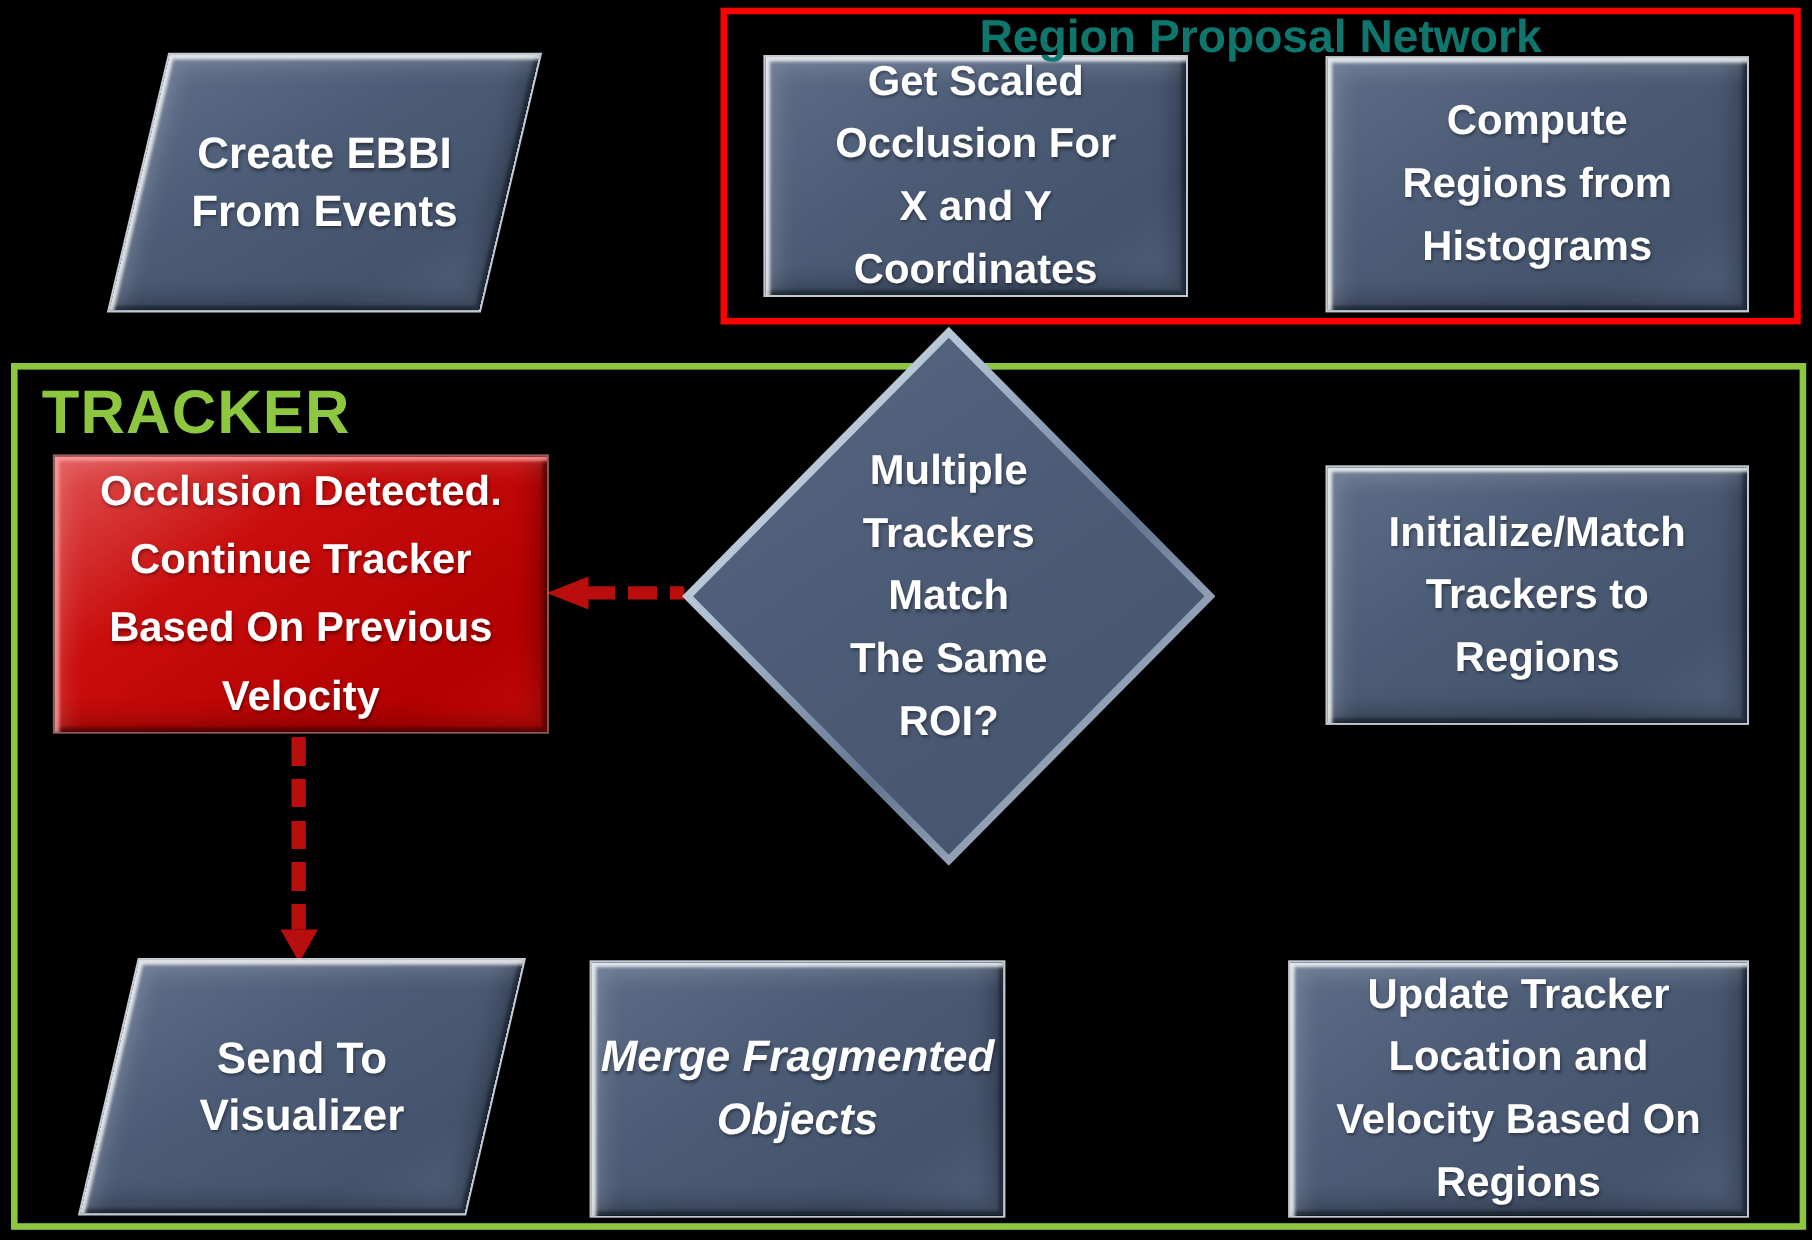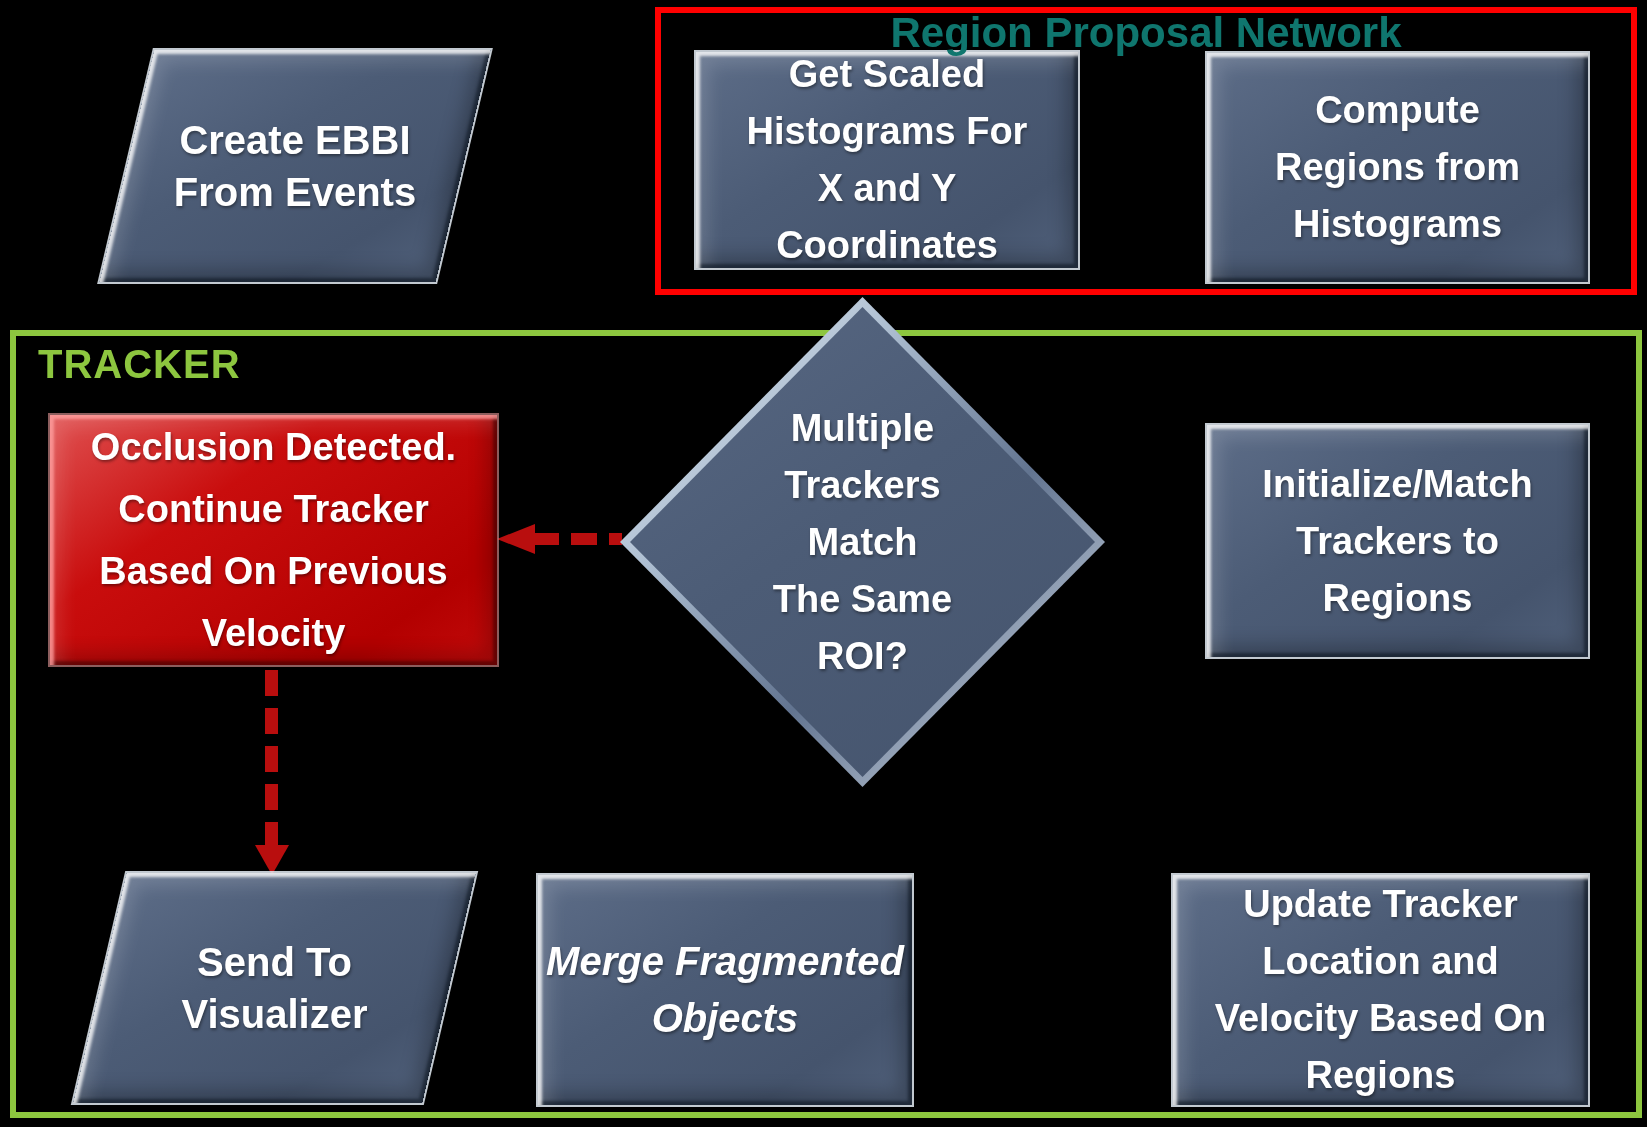--- a/index.html
+++ b/index.html
@@ -30,21 +30,21 @@
   }
   .group-label { position: absolute; z-index: 4; font-weight: bold; white-space: nowrap; }
   .rpn-label {
     left: 655px; top: 9px; width: 982px;
     text-align: center;
     font-size: 42px;
     color: #0f766e;
   }
   .tracker-label {
     left: 38px; top: 342px;
-    font-size: 40px;
+    font-size: 56px;
     color: #8dc63f;
     letter-spacing: 1px;
   }
 
   
   .node { position: absolute; z-index: 3; }
   .node-text {
     position: absolute; inset: 0;
     display: flex; align-items: center; justify-content: center;
     text-align: center;
@@ -138,21 +138,21 @@
   <div class="arrow-part v-head"></div>
 
   <div class="node" style="left:127px; top:50px; width:336px; height:232px">
     <div class="para-shape skew-a"></div>
     <div class="node-text t-ebbi">Create EBBI
 From Events</div>
   </div>
 
   <div class="node rect-node" style="left:696px; top:52px; width:382px; height:216px">
     <div class="node-text">Get Scaled
-Histograms For
+Occlusion For
 X and Y
 Coordinates</div>
   </div>
 
   <div class="node rect-node" style="left:1207px; top:53px; width:381px; height:229px">
     <div class="node-text">Compute
 Regions from
 Histograms</div>
   </div>
 

